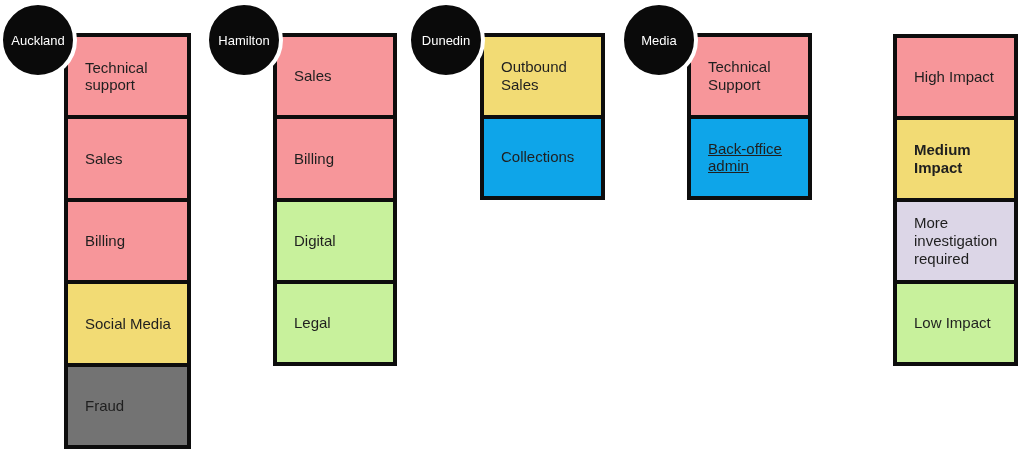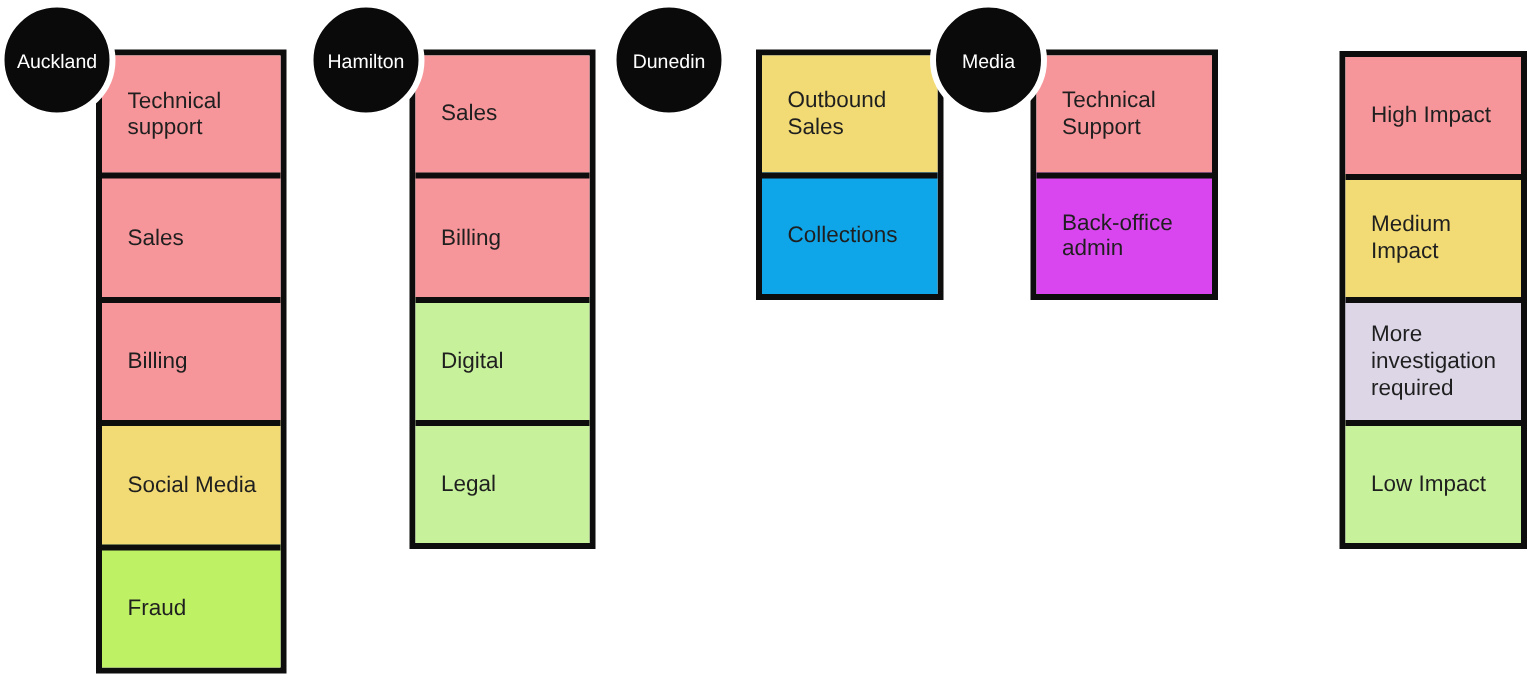--- a/index.html
+++ b/index.html
@@ -52,21 +52,21 @@
   }
   .badge-label {
     color: #ffffff;
     font-size: 13px;
     line-height: 1;
     white-space: nowrap;
   }
   
   .col-auckland { left: 64px;  top: 33px; width: 127px; height: 416px; }
   .col-hamilton { left: 273px; top: 33px; width: 124px; height: 333px; }
-  .col-dunedin  { left: 504px; top: 33px; width: 125px; height: 167px; }
+  .col-dunedin  { left: 480px; top: 33px; width: 125px; height: 167px; }
   .col-india    { left: 687px; top: 33px; width: 125px; height: 167px; }
   .col-legend   { left: 893px; top: 34px; width: 125px; height: 332px; }
   .badge-auckland { left: -1px; }
   .badge-hamilton { left: 205px; }
   .badge-dunedin  { left: 407px; }
   .badge-india    { left: 620px; }
 </style>
 </head>
 <body>
 
@@ -91,21 +91,21 @@
     </div>
     <div class="cell" style="background-color: rgb(247, 150, 154);">
       <span class="cell-label">Sales</span>
     </div>
     <div class="cell" style="background-color: rgb(247, 150, 154);">
       <span class="cell-label">Billing</span>
     </div>
     <div class="cell" style="background-color: rgb(242, 219, 116);">
       <span class="cell-label">Social Media</span>
     </div>
-    <div class="cell" style="background-color: #bef264;">
+    <div class="cell" style="background-color: #737373;">
       <span class="cell-label">Fraud</span>
     </div>
   </div>
 
   <div class="stack col-hamilton">
     <div class="cell" style="background-color: rgb(247, 150, 154);">
       <span class="cell-label">Sales</span>
     </div>
     <div class="cell" style="background-color: rgb(247, 150, 154);">
       <span class="cell-label">Billing</span>
@@ -124,30 +124,30 @@
     </div>
     <div class="cell" style="background-color: #0ea5e9;">
       <span class="cell-label">Collections</span>
     </div>
   </div>
 
   <div class="stack col-india">
     <div class="cell" style="background-color: rgb(247, 150, 154);">
       <span class="cell-label">Technical Support</span>
     </div>
-    <div class="cell" style="background-color: #d946ef;">
+    <div class="cell" style="background-color: #0ea5e9; text-decoration: underline;">
       <span class="cell-label">Back-office admin</span>
     </div>
   </div>
 
   <div class="stack col-legend">
     <div class="cell" style="background-color: rgb(247, 150, 154);">
       <span class="cell-label">High Impact</span>
     </div>
-    <div class="cell" style="background-color: rgb(242, 219, 116);">
+    <div class="cell" style="background-color: rgb(242, 219, 116); font-weight: bold;">
       <span class="cell-label">Medium Impact</span>
     </div>
     <div class="cell" style="background-color: rgb(220, 214, 231);">
       <span class="cell-label">More investigation required</span>
     </div>
     <div class="cell" style="background-color: rgb(200, 241, 156);">
       <span class="cell-label">Low Impact</span>
     </div>
   </div>
 

